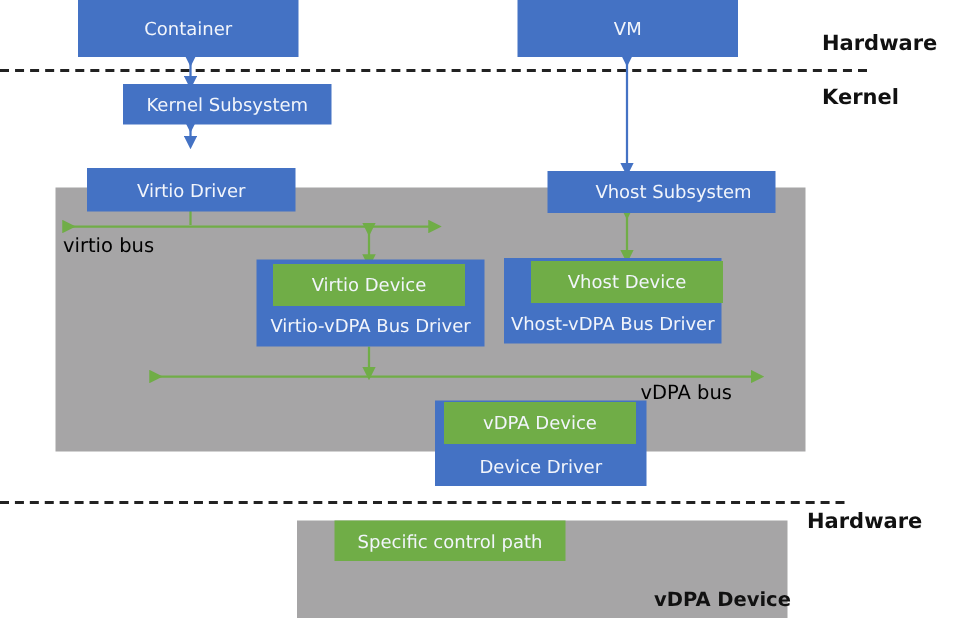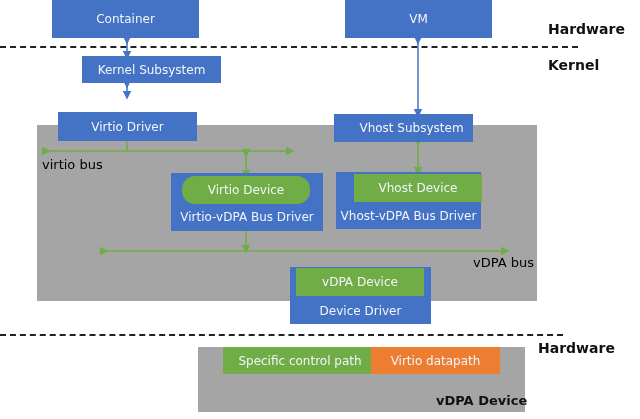--- a/index.html
+++ b/index.html
@@ -53,38 +53,37 @@
 
     <line x1="246" y1="231" x2="246" y2="249" stroke="#70ad47" stroke-width="1.5" marker-end="url(#ag)"></line>
     <line x1="104" y1="251" x2="505" y2="251" stroke="#70ad47" stroke-width="1.5" marker-start="url(#ag)" marker-end="url(#ag)"></line>
   </svg>
 
   <div class="box blue" style="left:345px;top:0;width:147px;height:38px;">VM</div>
   <div class="box blue" style="left:52px;top:0;width:147px;height:38px;">Container</div>
 
   <div class="box blue" style="left:58px;top:56px;width:139px;height:27px;margin-left:24px;">Kernel Subsystem</div>
   <div class="box blue" style="left:58px;top:96px;width:139px;height:29px;margin-top:16px;">Virtio Driver</div>
-  <div class="box blue" style="left:334px;top:114px;width:139px;height:28px;padding-left:16px;">Vhost Subsystem</div>
+  <div class="box blue" style="left:365px;top:114px;width:152px;height:28px;padding-left:16px;">Vhost Subsystem</div>
 
   <div class="buslabel" style="left:42px;top:157px;">virtio bus</div>
 
   <div class="box blue" style="left:171px;top:173px;width:152px;height:58px;display:block;">
-    <div class="box green" style="left:11px;top:3px;width:128px;height:28px;border-radius:13px;">Virtio Device</div>
+    <div class="box green" style="left:11px;top:3px;width:128px;height:28px;">Virtio Device</div>
     <div class="sub" style="top:37px;">Virtio-vDPA Bus Driver</div>
   </div>
 
   <div class="box blue" style="left:336px;top:172px;width:145px;height:57px;display:block;">
     <div class="box green" style="left:18px;top:2px;width:128px;height:28px;">Vhost Device</div>
     <div class="sub" style="top:37px;">Vhost-vDPA Bus Driver</div>
   </div>
 
-  <div class="buslabel" style="left:473px;top:255px;text-align:center;">vDPA bus</div>
+  <div class="buslabel" style="left:427px;top:255px;text-align:center;">vDPA bus</div>
 
   <div class="box blue" style="left:290px;top:267px;width:141px;height:57px;display:block;">
     <div class="box green" style="left:6px;top:1px;width:128px;height:28px;">vDPA Device</div>
     <div class="sub" style="top:37px;">Device Driver</div>
   </div>
 
   <div class="box green" style="left:223px;top:347px;width:154px;height:27px;">Specific control path</div>
-  <div class="box orange" style="left:371px;top:347px;width:129px;height:27px;">Virtio datapath</div>
   <div class="label" style="left:436px;top:393px;font-size:13px;">vDPA Device</div>
 
 </div>
 
 </body></html>

